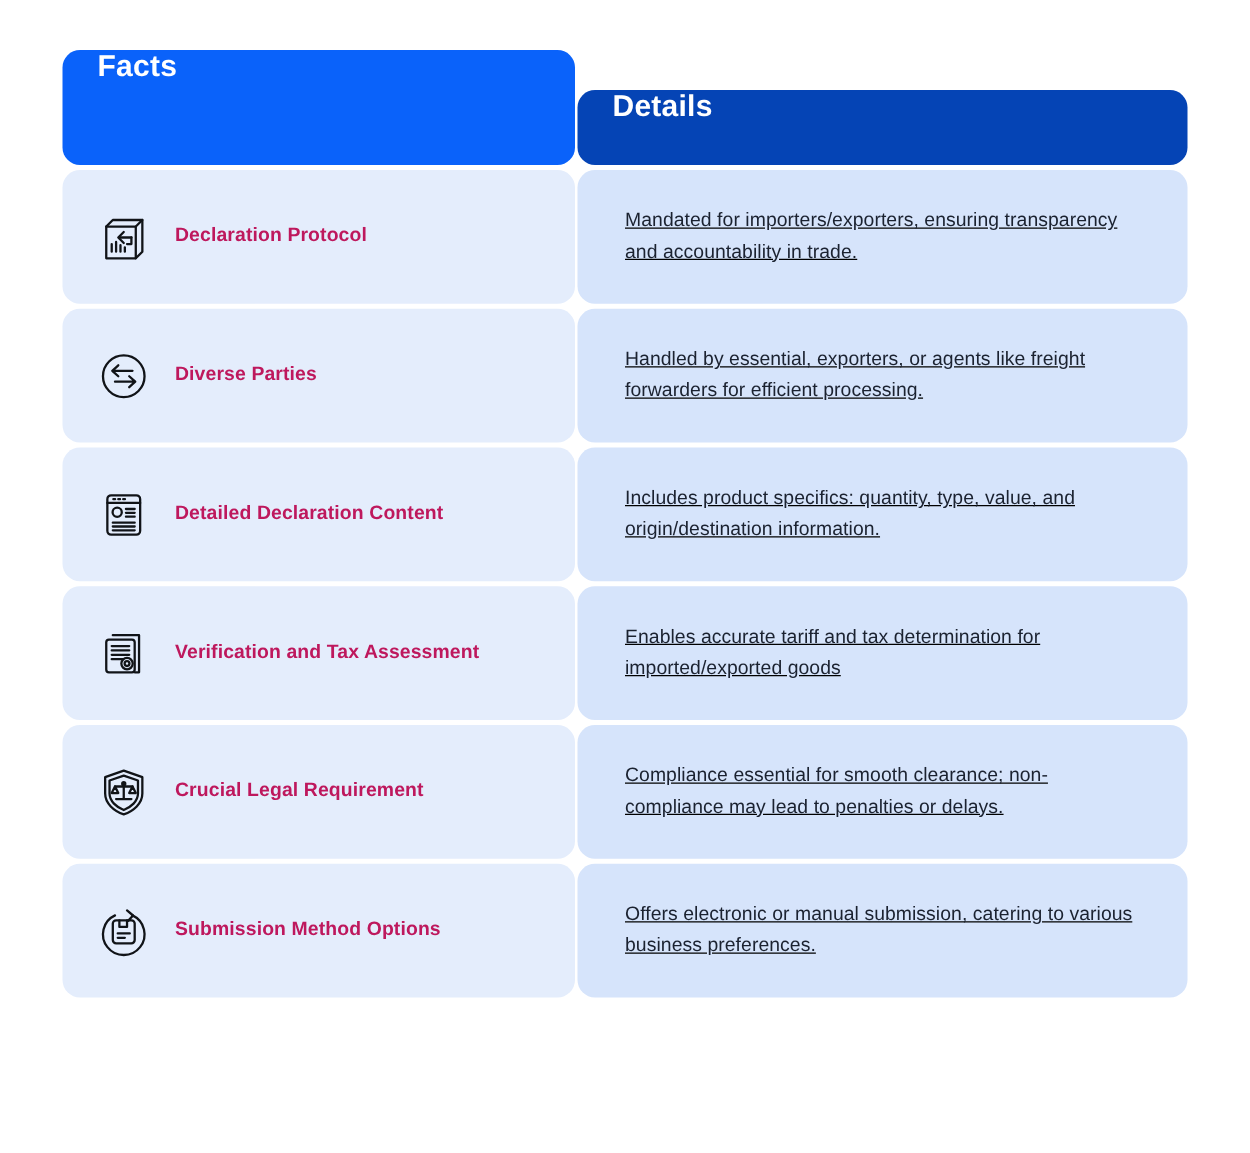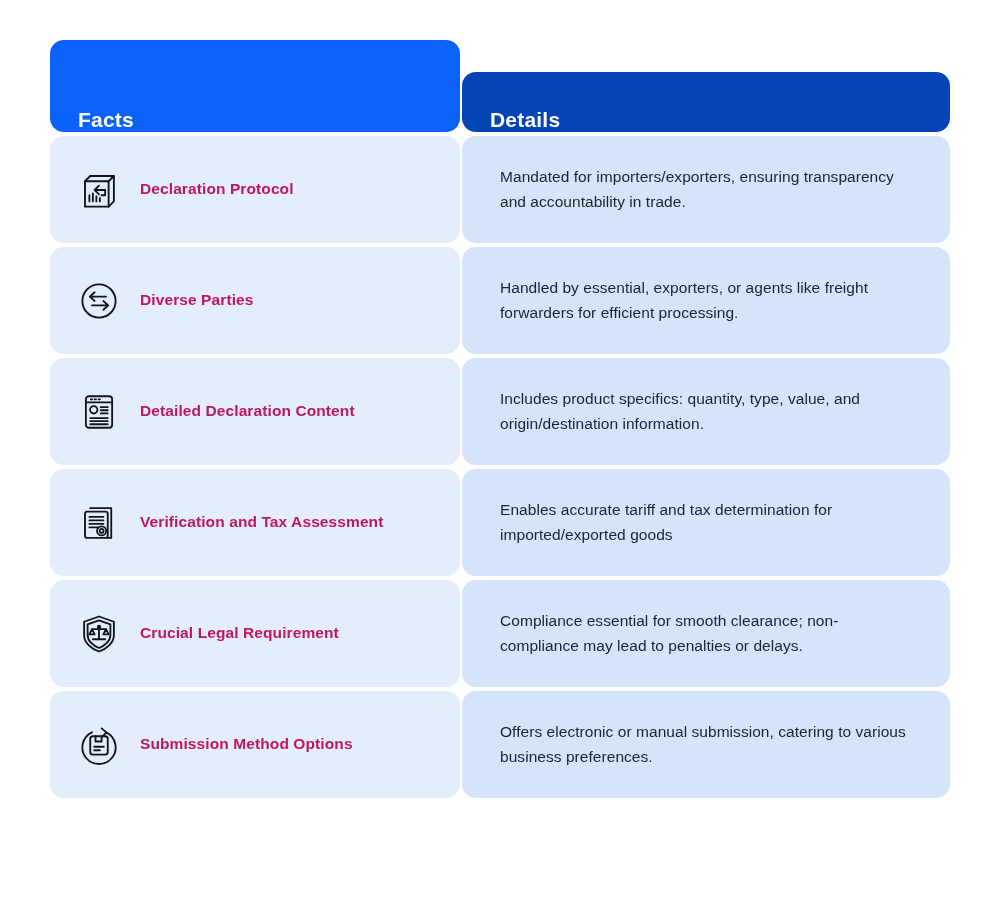--- a/index.html
+++ b/index.html
@@ -28,24 +28,24 @@
 
   
   .table-header {
     display: flex;
     height: 92px;
     column-gap: 2px;
   }
 
   .th {
     display: flex;
-    align-items: flex-end;
+    align-items: flex-start;
     padding: 0 28px;
     color: #ffffff;
-    font-size: 21px;
+    font-size: 24px;
     font-weight: bold;
     letter-spacing: 0.2px;
   }
 
   .th-facts {
     width: 410px;
     background: #0a62fa;
     border-radius: 14px;
   }
 
@@ -73,20 +73,21 @@
     column-gap: 20px;
   }
 
   .cell-details {
     width: 488px;
     background: #d6e4fb;
     border-radius: 14px;
     display: flex;
     align-items: center;
     padding: 0 38px;
+    text-decoration: underline;
   }
 
   .fact-icon {
     width: 42px;
     height: 42px;
     flex: 0 0 42px;
     display: block;
   }
   .fact-icon svg { display: block; width: 42px; height: 42px; }
 

